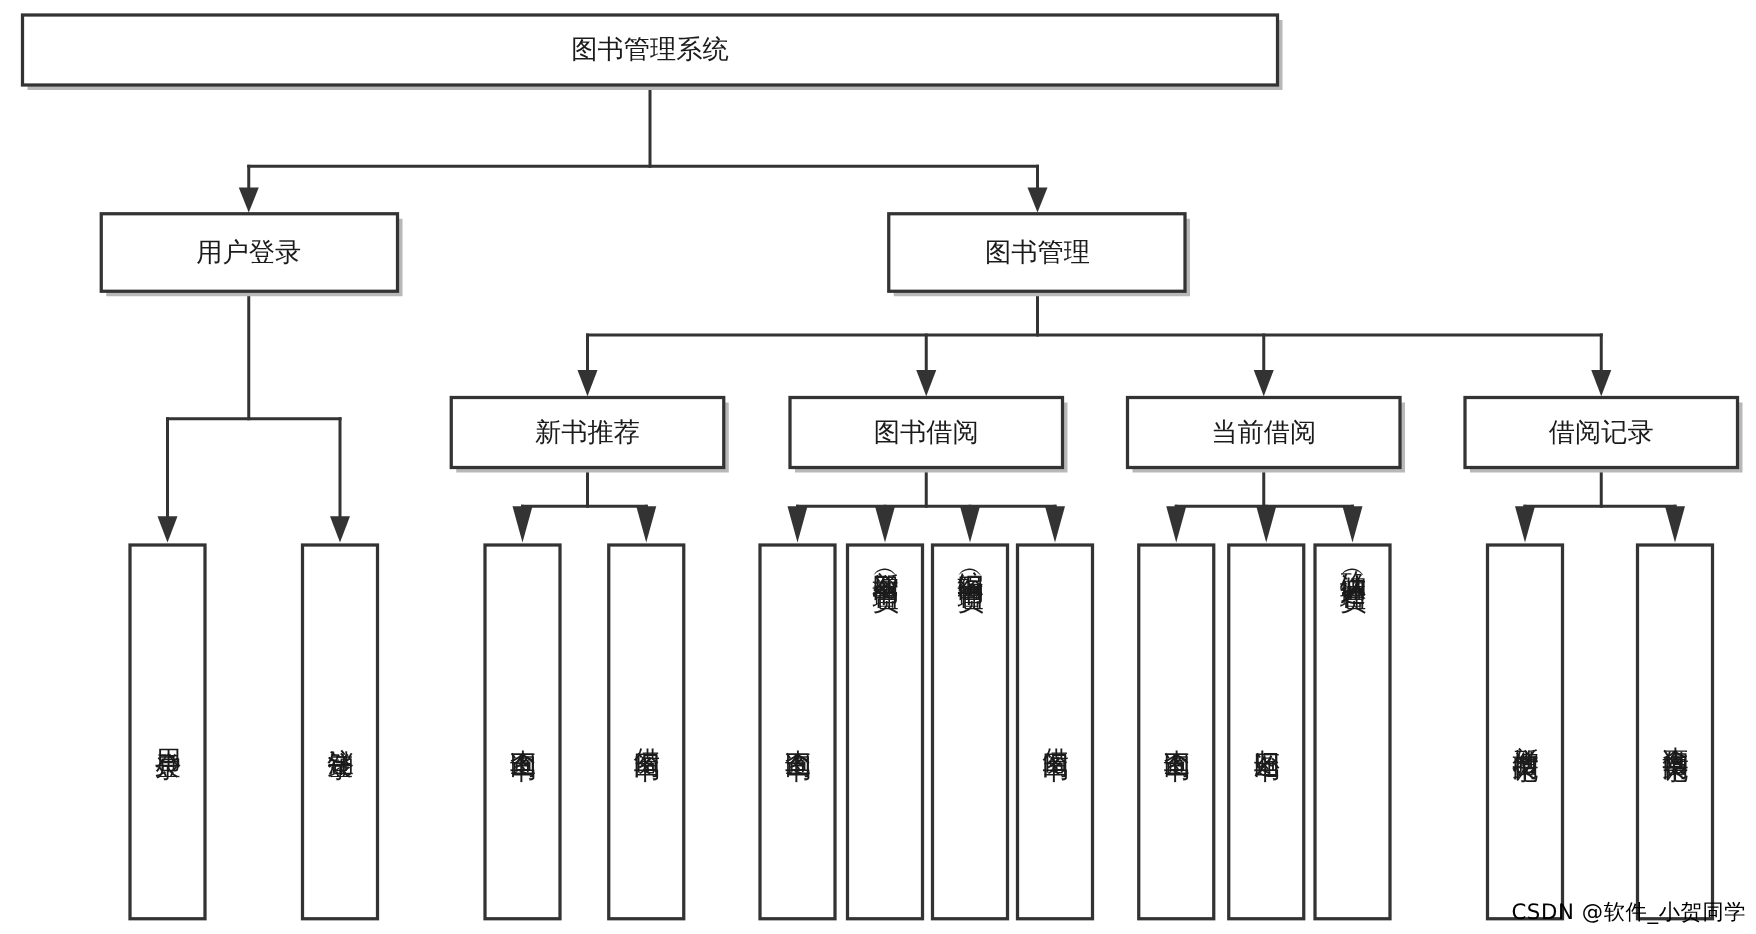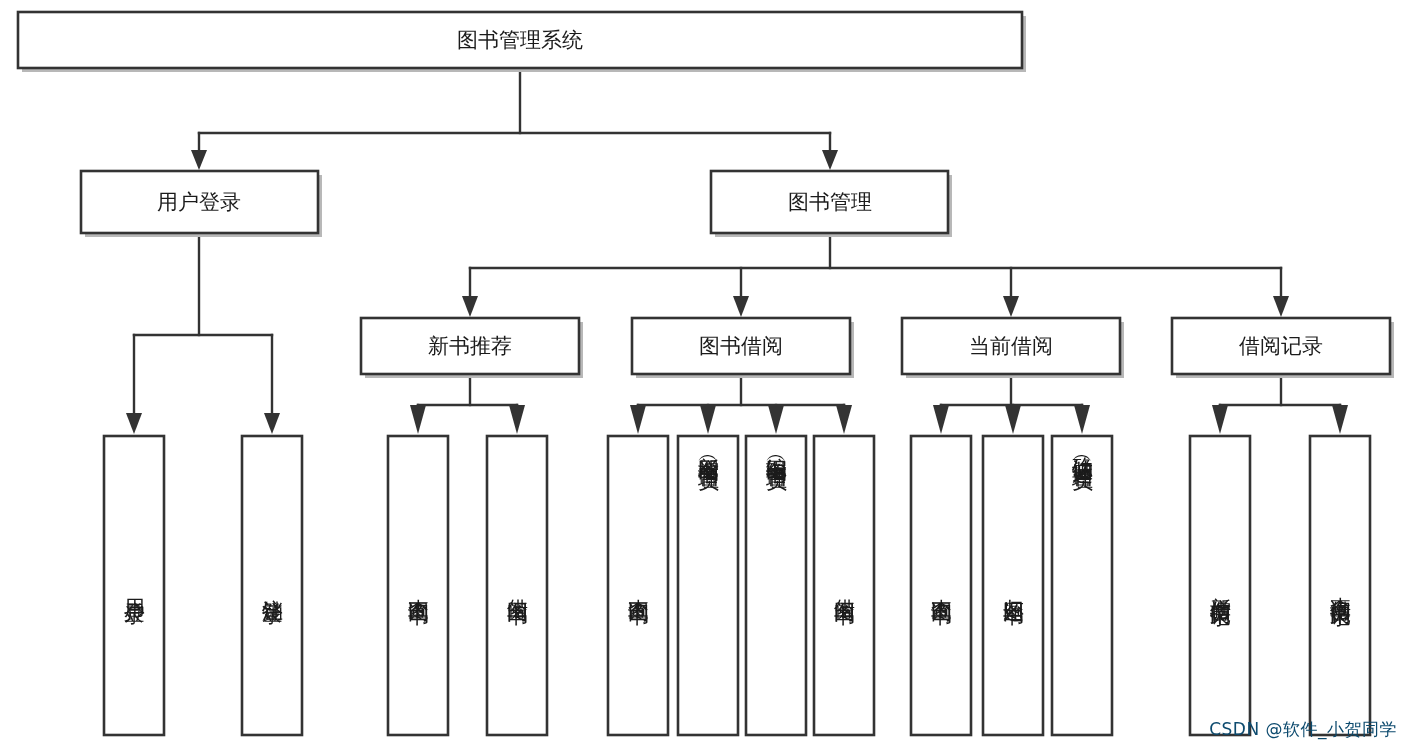--- a/index.html
+++ b/index.html
@@ -67,21 +67,21 @@
     letter-spacing: 2px;
     color: #1b1b1b;
     white-space: nowrap;
   }
   #watermark {
     position: absolute;
     right: 8px;
     bottom: 6px;
     font-family: "DejaVu Sans", "Liberation Sans", sans-serif;
     font-size: 17px;
-    color: #0c4a6e;
+    color: #000000;
     letter-spacing: 0.5px;
     white-space: nowrap;
   }
 </style>
 </head>
 <body>
 
 <div id="diagram-root">
 
   <svg id="tree-svg" viewBox="0 0 1405 747">

